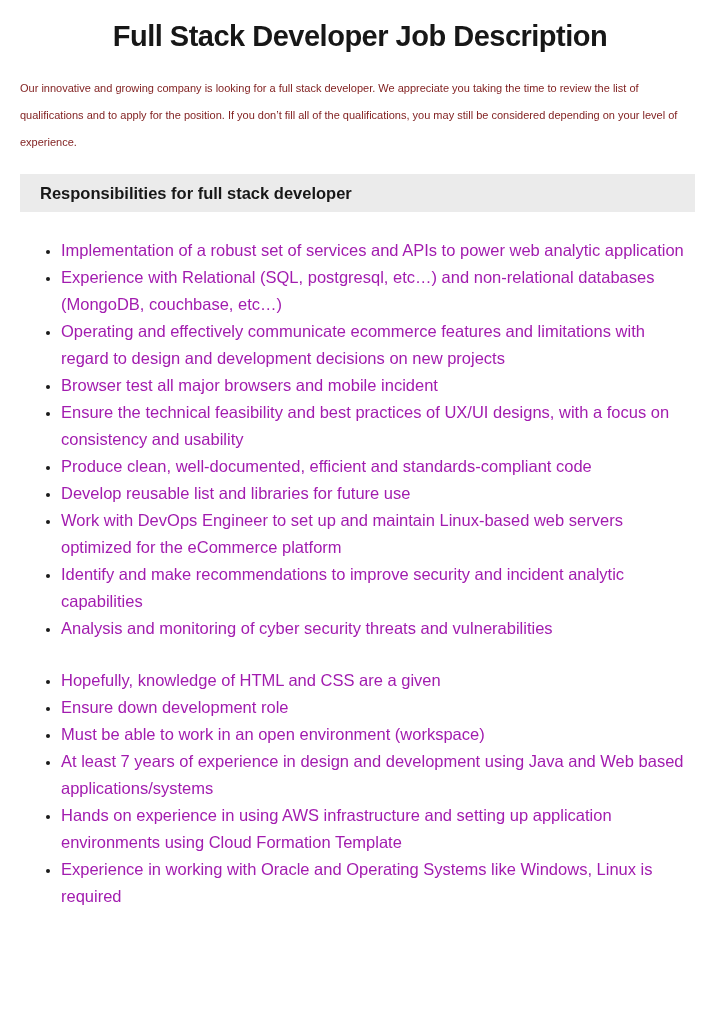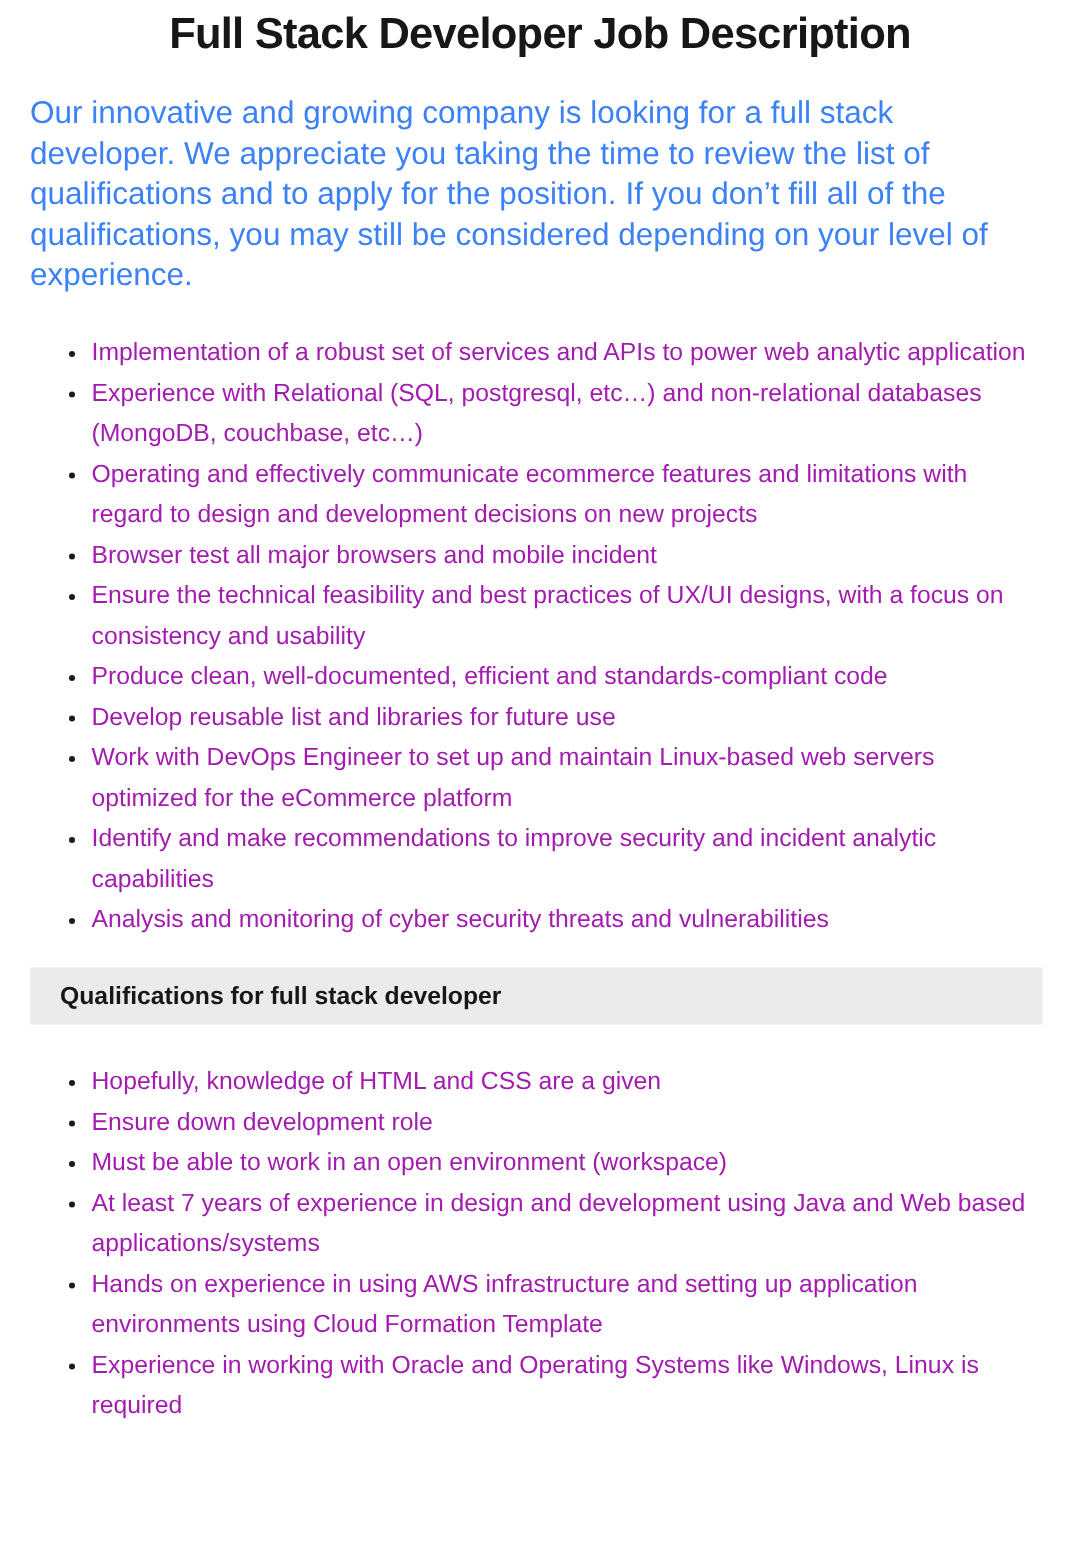--- a/index.html
+++ b/index.html
@@ -10,34 +10,34 @@
   }
 
   body {
     height: 1029px;
     font-family: "Liberation Sans", "DejaVu Sans", sans-serif;
     color: #1b1b1b;
     overflow: hidden;
   }
 
   .page-title {
-    margin-top: 5px;
+    margin-top: 18px;
     text-align: center;
     font-size: 29px;
     line-height: 36px;
     font-weight: 700;
     letter-spacing: -0.5px;
     color: #171717;
   }
 
   .intro {
     margin: 21px 40px 0 20px;
-    font-size: 21px;
+    font-size: 11px;
     line-height: 27px;
-    color: #3b82f6;
+    color: #7f1d1d;
   }
 
   .section-bar {
     margin: 18px 25px 0 20px;
     background: #ebebeb;
     padding: 9px 10px 9px 20px;
     font-size: 16.5px;
     line-height: 20px;
     font-weight: 700;
     color: #171717;
@@ -58,36 +58,36 @@
   }
 </style>
 </head>
 <body>
 
 <h1 class="page-title">Full Stack Developer Job Description</h1>
 
 <p class="intro">Our innovative and growing company is looking for a full stack developer. We appreciate you taking the time to review the list of qualifications and to apply for the position. If you don’t fill all of the qualifications, you may still be considered depending on your level of experience.</p>
 
 <section>
+  <div class="section-bar">Responsibilities for full stack developer</div>
   <ul class="bullet-list">
       <li>Implementation of a robust set of services and APIs to power web analytic application</li>
       <li>Experience with Relational (SQL, postgresql, etc…) and non-relational databases (MongoDB, couchbase, etc…)</li>
       <li>Operating and effectively communicate ecommerce features and limitations with regard to design and development decisions on new projects</li>
       <li>Browser test all major browsers and mobile incident</li>
       <li>Ensure the technical feasibility and best practices of UX/UI designs, with a focus on consistency and usability</li>
       <li>Produce clean, well-documented, efficient and standards-compliant code</li>
       <li>Develop reusable list and libraries for future use</li>
       <li>Work with DevOps Engineer to set up and maintain Linux-based web servers optimized for the eCommerce platform</li>
       <li>Identify and make recommendations to improve security and incident analytic capabilities</li>
       <li>Analysis and monitoring of cyber security threats and vulnerabilities</li>
     </ul>
 </section>
 
 <section>
-  <div class="section-bar">Qualifications for full stack developer</div>
   <ul class="bullet-list">
       <li>Hopefully, knowledge of HTML and CSS are a given</li>
       <li>Ensure down development role</li>
       <li>Must be able to work in an open environment (workspace)</li>
       <li>At least 7 years of experience in design and development using Java and Web based applications/systems</li>
       <li>Hands on experience in using AWS infrastructure and setting up application environments using Cloud Formation Template</li>
       <li>Experience in working with Oracle and Operating Systems like Windows, Linux is required</li>
     </ul>
 </section>
 

